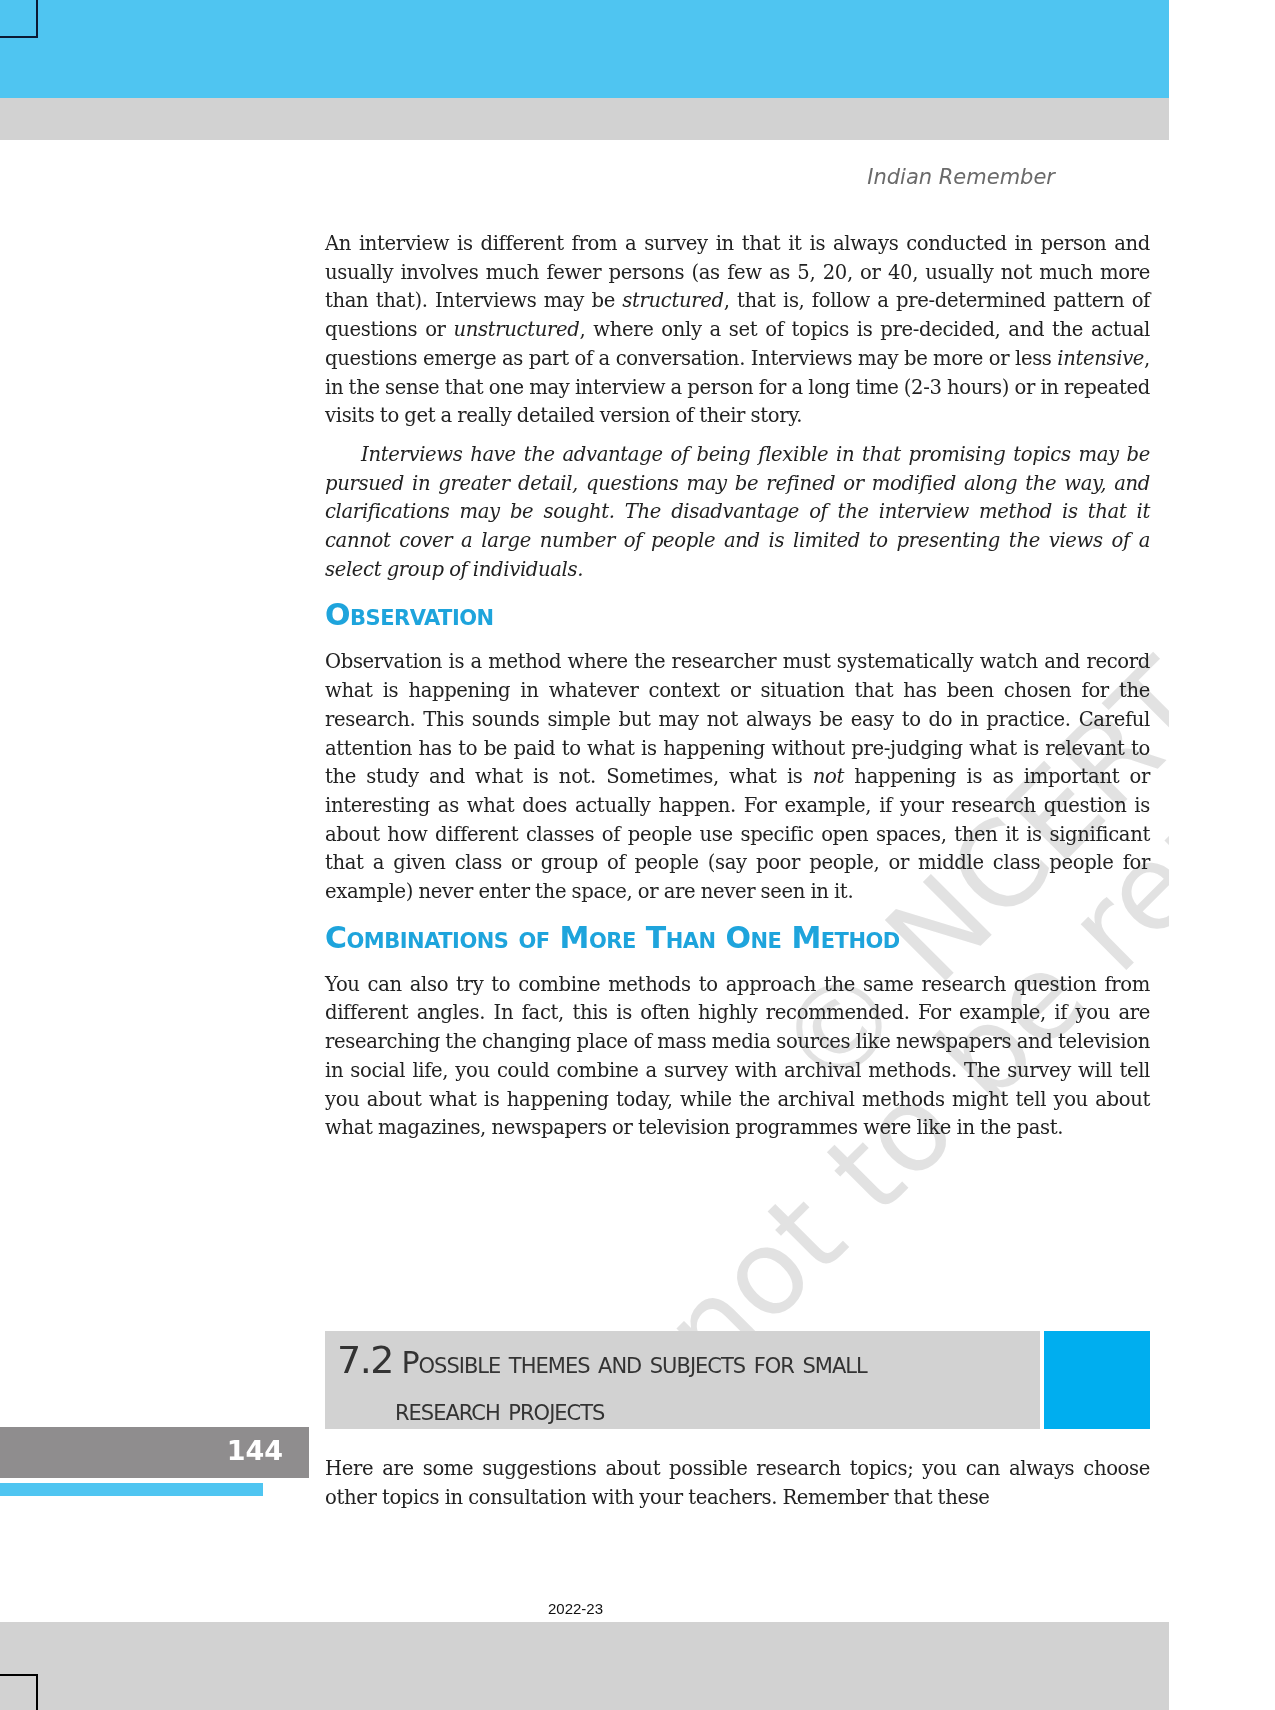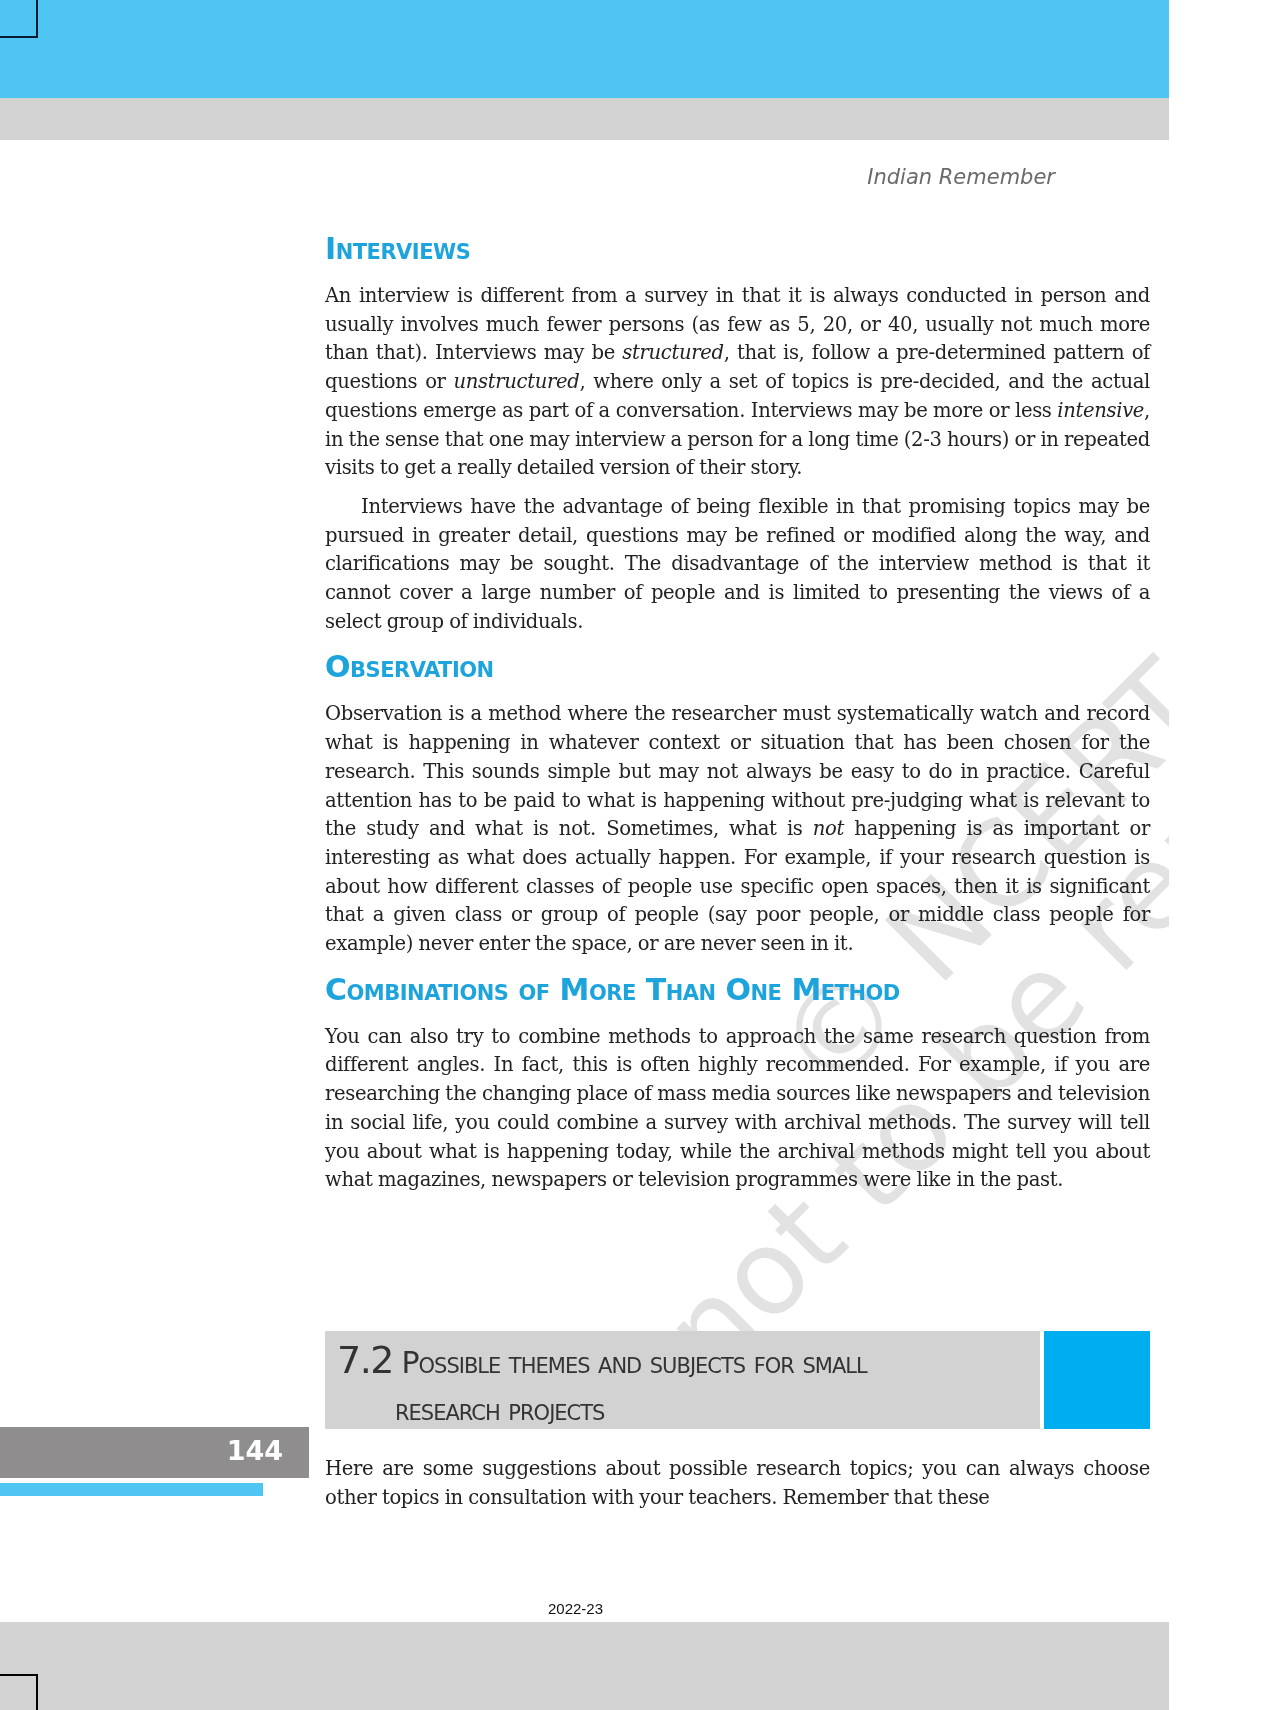--- a/index.html
+++ b/index.html
@@ -23,21 +23,21 @@
     .content { position: absolute; left: 325px; top: 230px; width: 825px; }
     .h-section {
       font-family: "DejaVu Sans", sans-serif; font-weight: bold; color: #1ea4dc;
       font-variant: small-caps; font-size: 30px; letter-spacing: -0.5px;
       margin: 0 0 14px 0; line-height: 38px;
     }
     .para {
       font-size: 19.6px; line-height: 28.7px; color: #222; text-align: justify;
       margin: 0 0 10px 0; letter-spacing: -0.35px; word-spacing: -0.5px;
     }
-    .para.indent { text-indent: 36px; }
+    .para.indent { text-indent: 36px; font-style: italic; }
     .para em { }
 
     .section-banner { position: absolute; left: 325px; top: 1331px; width: 830px; height: 98px; }
     .banner-grey { position: absolute; left: 0; top: 0; width: 715px; height: 98px; background: #d2d2d2; }
     .banner-blue { position: absolute; left: 719px; top: 0; width: 106px; height: 98px; background: #00aeef; }
     .banner-title {
       position: absolute; left: 12px; top: 6px; width: 690px;
       font-family: "DejaVu Sans", sans-serif; color: #333; font-size: 30px; line-height: 47px;
       font-variant: small-caps; letter-spacing: -1px;
     }
@@ -77,21 +77,20 @@
   <div class="crop-mark-top"></div>
 
   <div class="running-head">Indian Remember</div>
 
   <div class="watermark">
     <div class="wm-line1">© NCERT</div>
     <div class="wm-line2">not to be republished</div>
   </div>
 
   <div class="content">
-    <h2 class="h-section">Interviews</h2>
     <p class="para"><span>An interview is different from a survey in that it is always conducted in person and usually involves much fewer persons (as few as 5, 20, or 40, usually not much more than that). Interviews may be </span><em>structured</em><span>, that is, follow a pre-determined pattern of questions or </span><em>unstructured</em><span>, where only a set of topics is pre-decided, and the actual questions emerge as part of a conversation. Interviews may be more or less </span><em>intensive</em><span>, in the sense that one may interview a person for a long time (2-3 hours) or in repeated visits to get a really detailed version of their story.</span></p>
     <p class="para indent">Interviews have the advantage of being flexible in that promising topics may be pursued in greater detail, questions may be refined or modified along the way, and clarifications may be sought. The disadvantage of the interview method is that it cannot cover a large number of people and is limited to presenting the views of a select group of individuals.</p>
 
     <h2 class="h-section" style="margin-top:12px;">Observation</h2>
     <p class="para"><span>Observation is a method where the researcher must systematically watch and record what is happening in whatever context or situation that has been chosen for the research. This sounds simple but may not always be easy to do in practice. Careful attention has to be paid to what is happening without pre-judging what is relevant to the study and what is not.  Sometimes, what is </span><em>not</em><span> happening is as important or interesting as what does actually happen.  For example, if your research question is about how different classes of people use specific open spaces, then it is significant that a given class or group of people (say poor people, or middle class people for example) never enter the space, or are never seen in it.</span></p>
 
     <h2 class="h-section" style="margin-top:12px;">Combinations of More Than One Method</h2>
     <p class="para">You can also try to combine methods to approach the same research question from different angles.  In fact, this is often highly recommended.  For example, if you are researching the changing place of mass media sources like newspapers and television in social life, you could combine a survey with archival methods. The survey will tell you about what is happening today, while the archival methods might tell you about what magazines, newspapers or television programmes were like in the past.</p>
   </div>
 

